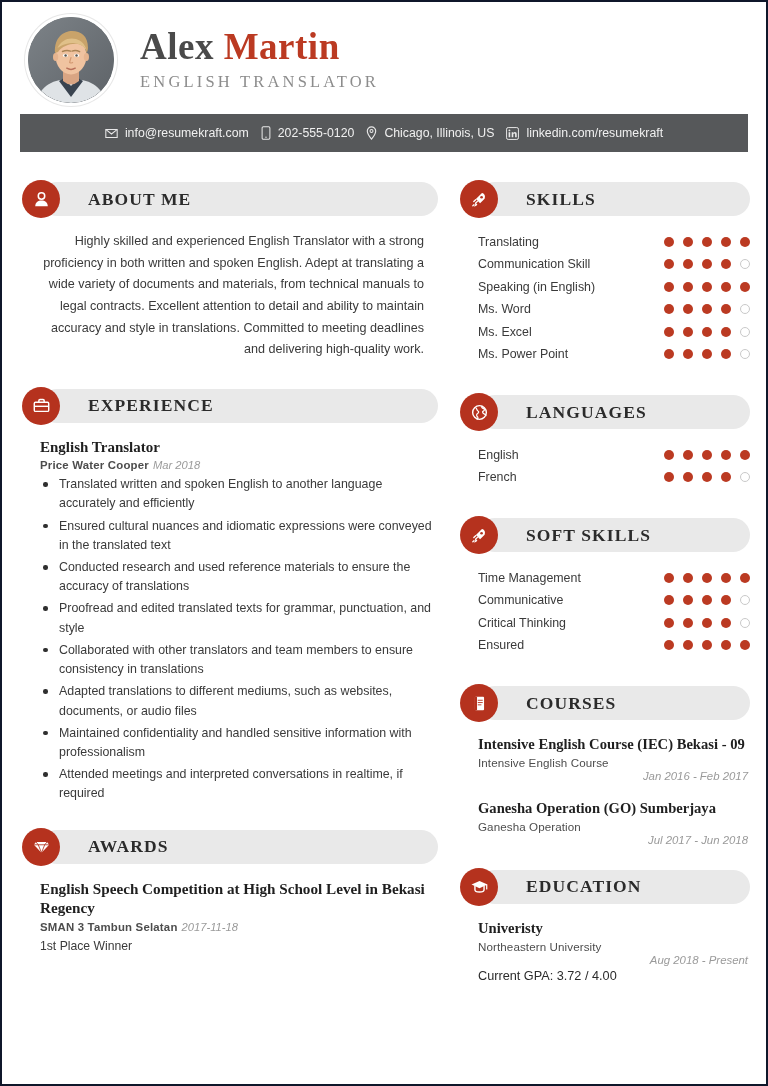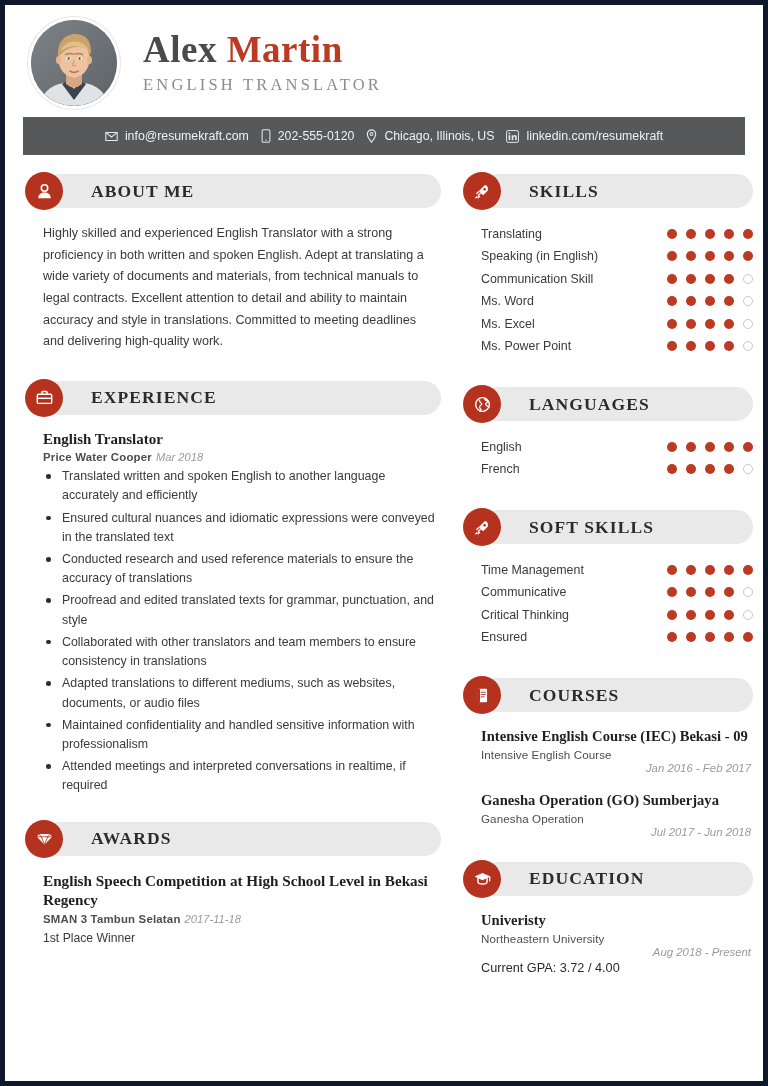--- a/index.html
+++ b/index.html
@@ -9,21 +9,21 @@
   }
   body {
     font-family: "Liberation Sans", sans-serif;
     -webkit-font-smoothing: antialiased;
   }
   .page {
     position: relative;
     width: 768px;
     height: 1086px;
     background: #ffffff;
-    border: 5px solid #0f172a;
+    border: 2px solid #0f172a;
     box-sizing: border-box;
     overflow: hidden;
   }
 
   
   .header {
     display: flex;
     align-items: center;
     padding: 22px 0 18px 26px;
     height: 112px;
@@ -76,21 +76,21 @@
     display: flex;
     align-items: center;
     gap: 7px;
     white-space: nowrap;
   }
   .contact-item svg { display: block; fill: #e8e8e8; }
 
   
   .body-cols {
     display: flex;
-    padding: 17px 20px 0 20px;
+    padding: 28px 20px 0 20px;
     box-sizing: border-box;
   }
   .col-left  { width: 428px; flex: 0 0 428px; padding-right: 12px; box-sizing: border-box; }
   .col-right { width: 300px; flex: 0 0 300px; padding-left: 10px; box-sizing: border-box; }
 
   
   .sec-head {
     position: relative;
     height: 38px;
     margin-bottom: 13px;
@@ -131,21 +131,21 @@
   }
   .sec-icon svg { display: block; fill: #ffffff; stroke: none; }
 
   
   .section { margin-bottom: 20px; }
   .about-text {
     font-size: 12.6px;
     line-height: 1.72;
     color: #3a3a3a;
     padding: 0 14px 0 18px;
-    text-align: left;
+    text-align: right;
   }
 
   .entry { padding-left: 18px; margin-bottom: 14px; }
   .entry-title {
     font-family: "Liberation Serif", serif;
     font-weight: bold;
     font-size: 15px;
     color: #1f1f1f;
     line-height: 1.28;
     margin-bottom: 2px;
@@ -454,37 +454,37 @@
             <span class="rate-label">Translating</span>
             <span class="dots">
               <span class="dot on"></span>
               <span class="dot on"></span>
               <span class="dot on"></span>
               <span class="dot on"></span>
               <span class="dot on"></span>
             </span>
           </div>
           <div class="rate-row">
+            <span class="rate-label">Communication Skill</span>
+            <span class="dots">
+              <span class="dot on"></span>
+              <span class="dot on"></span>
+              <span class="dot on"></span>
+              <span class="dot on"></span>
+              <span class="dot off"></span>
+            </span>
+          </div>
+          <div class="rate-row">
             <span class="rate-label">Speaking (in English)</span>
             <span class="dots">
               <span class="dot on"></span>
               <span class="dot on"></span>
               <span class="dot on"></span>
               <span class="dot on"></span>
               <span class="dot on"></span>
-            </span>
-          </div>
-          <div class="rate-row">
-            <span class="rate-label">Communication Skill</span>
-            <span class="dots">
-              <span class="dot on"></span>
-              <span class="dot on"></span>
-              <span class="dot on"></span>
-              <span class="dot on"></span>
-              <span class="dot off"></span>
             </span>
           </div>
           <div class="rate-row">
             <span class="rate-label">Ms. Word</span>
             <span class="dots">
               <span class="dot on"></span>
               <span class="dot on"></span>
               <span class="dot on"></span>
               <span class="dot on"></span>
               <span class="dot off"></span>

